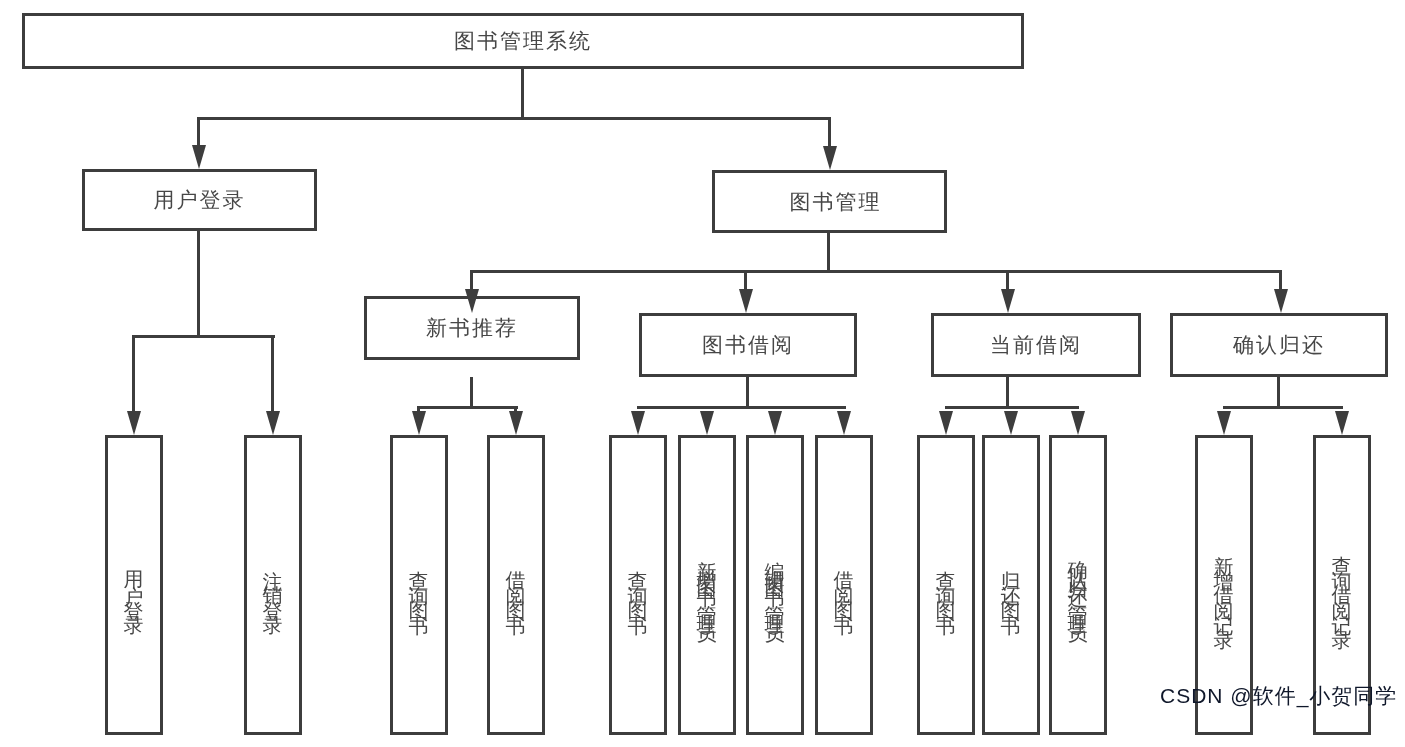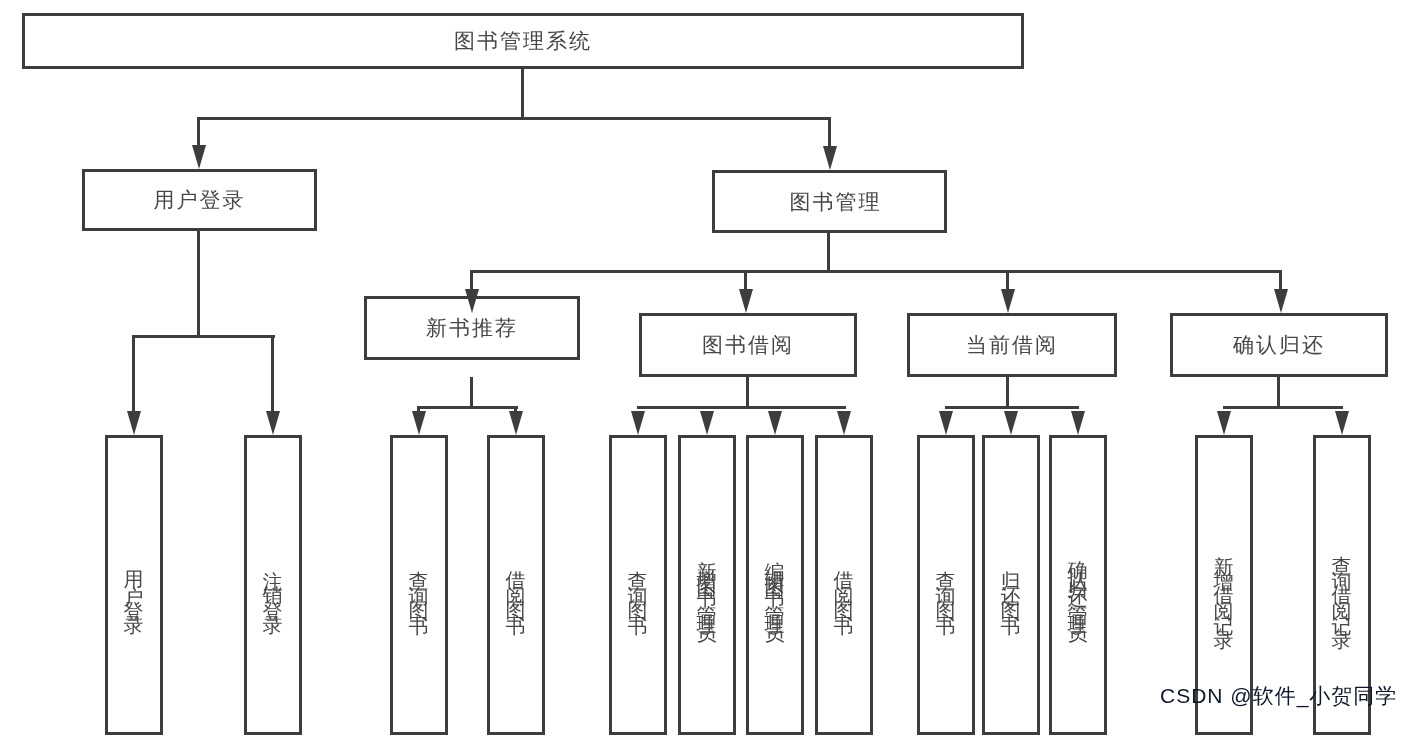--- a/index.html
+++ b/index.html
@@ -64,21 +64,21 @@
   </div>
 
   <div class="node" style="left:364px;top:296px;width:216px;height:64px;">
     <span class="hlabel">新书推荐</span>
   </div>
 
   <div class="node" style="left:639px;top:313px;width:218px;height:64px;">
     <span class="hlabel">图书借阅</span>
   </div>
 
-  <div class="node" style="left:907px;top:313px;width:210px;height:64px;">
+  <div class="node" style="left:931px;top:313px;width:210px;height:64px;">
     <span class="hlabel">当前借阅</span>
   </div>
 
   <div class="node" style="left:1170px;top:313px;width:218px;height:64px;">
     <span class="hlabel">确认归还</span>
   </div>
 
   <div class="node leaf" style="left:105px;top:435px;width:58px;height:300px;">
     <span>用户登录</span>
   </div>

